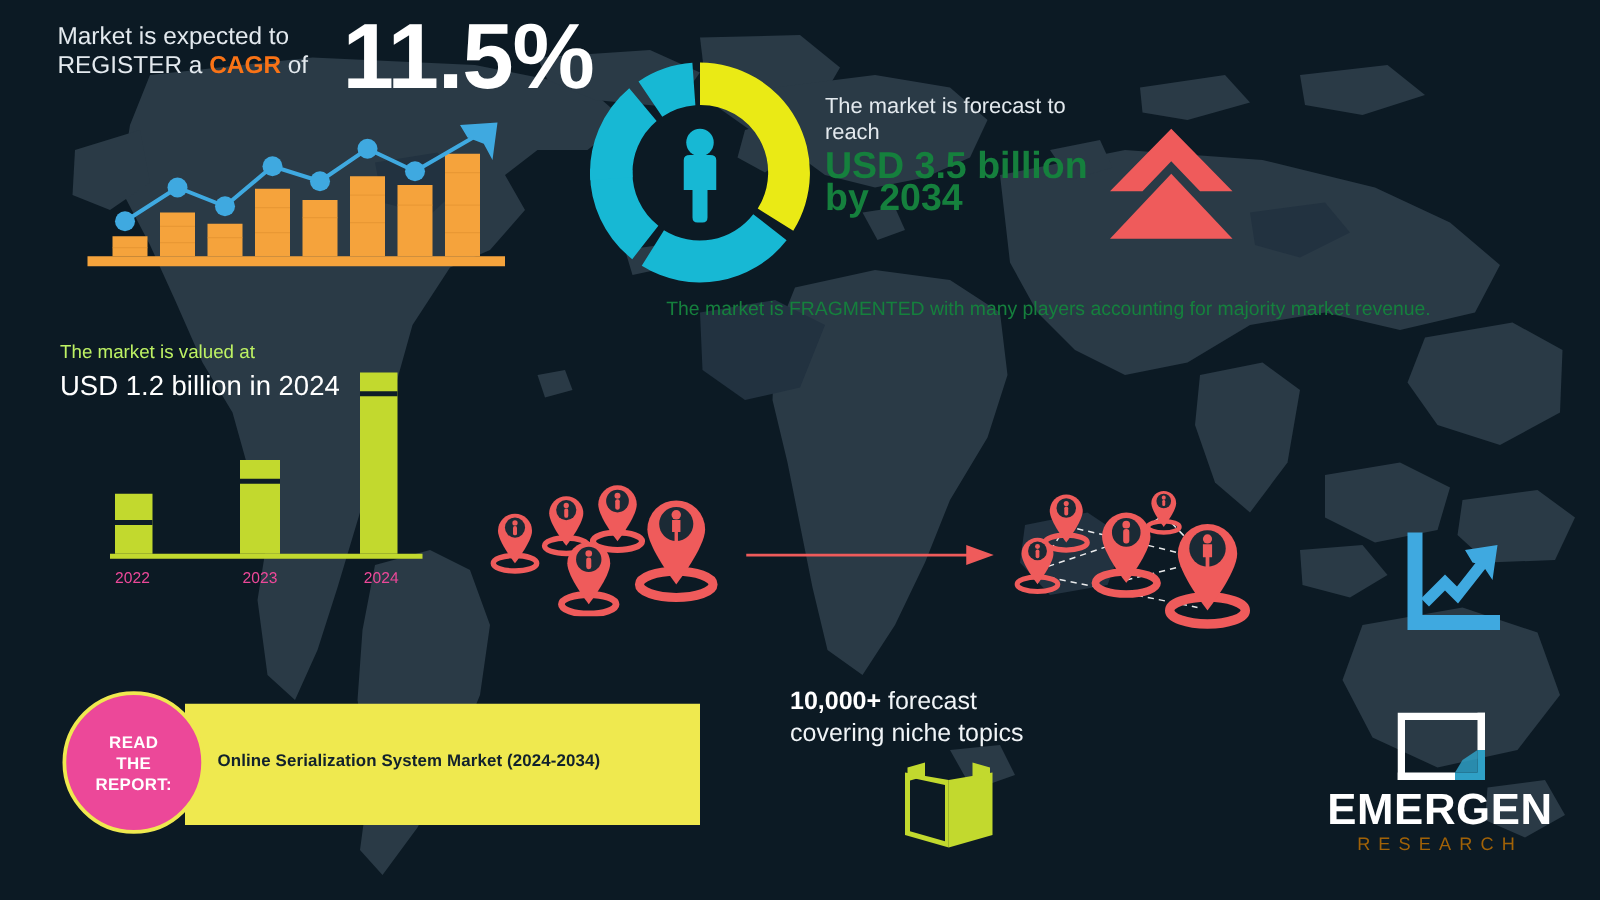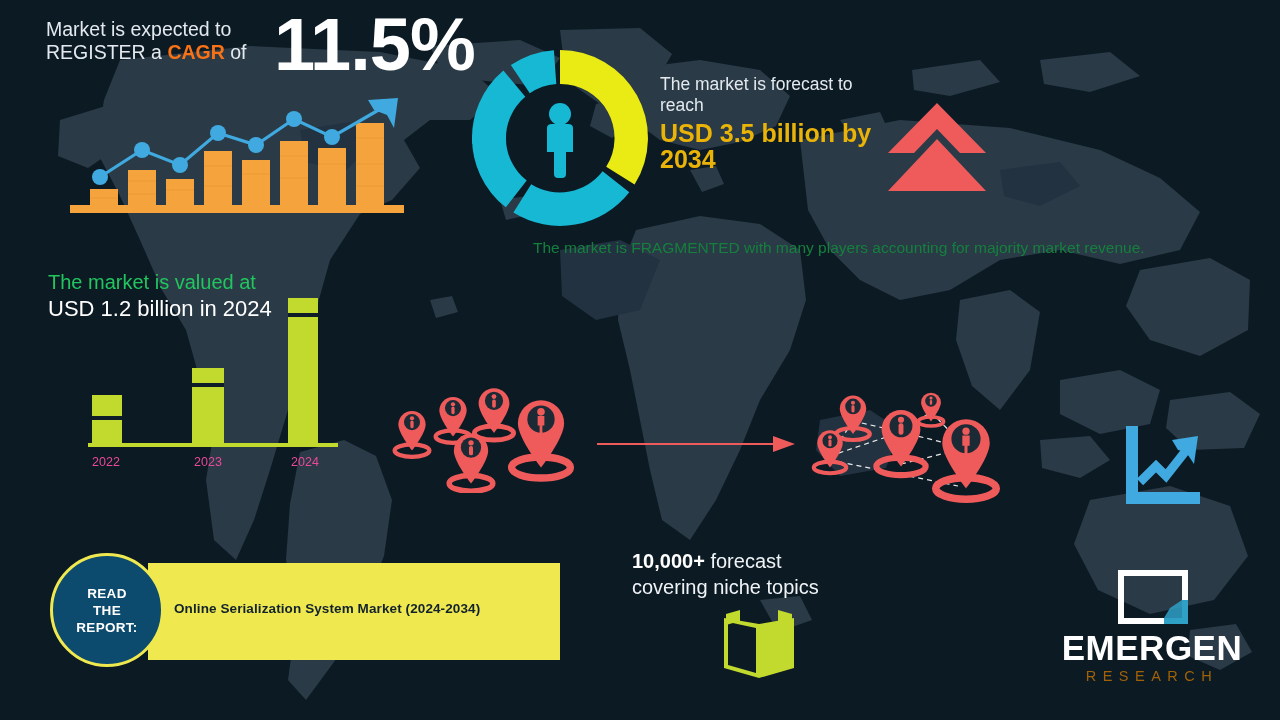--- a/index.html
+++ b/index.html
@@ -14,38 +14,38 @@
   .abs{position:absolute;}
   #worldmap{position:absolute;left:0;top:0;width:1280px;height:720px;}
 
   #cagr-block{left:46px;top:18px;width:420px;}
   #cagr-label{font-size:19.5px;line-height:23px;color:#e3e9ee;width:215px;}
   #cagr-label b{color:#f97316;font-weight:700;}
   #cagr-value{position:absolute;left:228px;top:-10px;font-size:74px;line-height:74px;color:#ffffff;font-weight:700;letter-spacing:-1px;}
 
   #forecast-block{left:660px;top:74px;width:240px;}
   #forecast-label{font-size:17.5px;line-height:21px;color:#e3e9ee;}
-  #forecast-value{font-size:25px;line-height:26px;color:#eab308;font-weight:700;margin-top:4px;}
+  #forecast-value{font-size:30px;line-height:26px;color:#15803d;font-weight:700;margin-top:4px;}
 
   #fragmented{left:533px;top:236px;width:690px;font-size:15.5px;line-height:24px;color:#15803d;}
 
   #valued-block{left:48px;top:272px;width:260px;}
-  #valued-label{font-size:20px;line-height:20px;color:#22c55e;}
+  #valued-label{font-size:15px;line-height:20px;color:#bef264;}
   #valued-value{font-size:22px;line-height:27px;color:#ffffff;font-weight:400;margin-top:3px;}
 
   #reports-block{left:632px;top:548px;width:300px;}
   #reports-line1{font-size:20px;line-height:26px;color:#f0f4f7;}
   #reports-line1 b{font-weight:700;color:#ffffff;}
   #reports-line2{font-size:20px;line-height:26px;color:#f0f4f7;}
 
   
   #banner{left:148px;top:563px;width:412px;height:97px;background:#efe94f;}
   #banner-text{position:absolute;left:26px;top:38px;font-size:13.5px;font-weight:700;color:#12222c;letter-spacing:.1px;white-space:nowrap;}
   #read-circle{left:50px;top:553px;width:114px;height:114px;border-radius:50%;
-     background:#0c4a6e;border:3px solid #efe94f;box-sizing:border-box;
+     background:#ec4899;border:3px solid #efe94f;box-sizing:border-box;
      display:flex;align-items:center;justify-content:center;}
   #read-circle span{font-size:13.5px;line-height:17px;font-weight:700;color:#ffffff;text-align:center;letter-spacing:.3px;}
 
   
   #logo{left:1056px;top:572px;width:192px;height:122px;}
   #logo-name{position:absolute;left:0;top:57px;width:192px;text-align:center;font-size:35px;line-height:38px;font-weight:700;color:#ffffff;letter-spacing:.5px;}
   #logo-sub{position:absolute;left:0;top:96px;width:192px;text-align:center;font-size:14.5px;line-height:16px;font-weight:400;color:#a16207;letter-spacing:6.5px;}
 
   
   .year-lab{font-size:12.5px;color:#ec4899;position:absolute;text-align:center;width:46px;}

